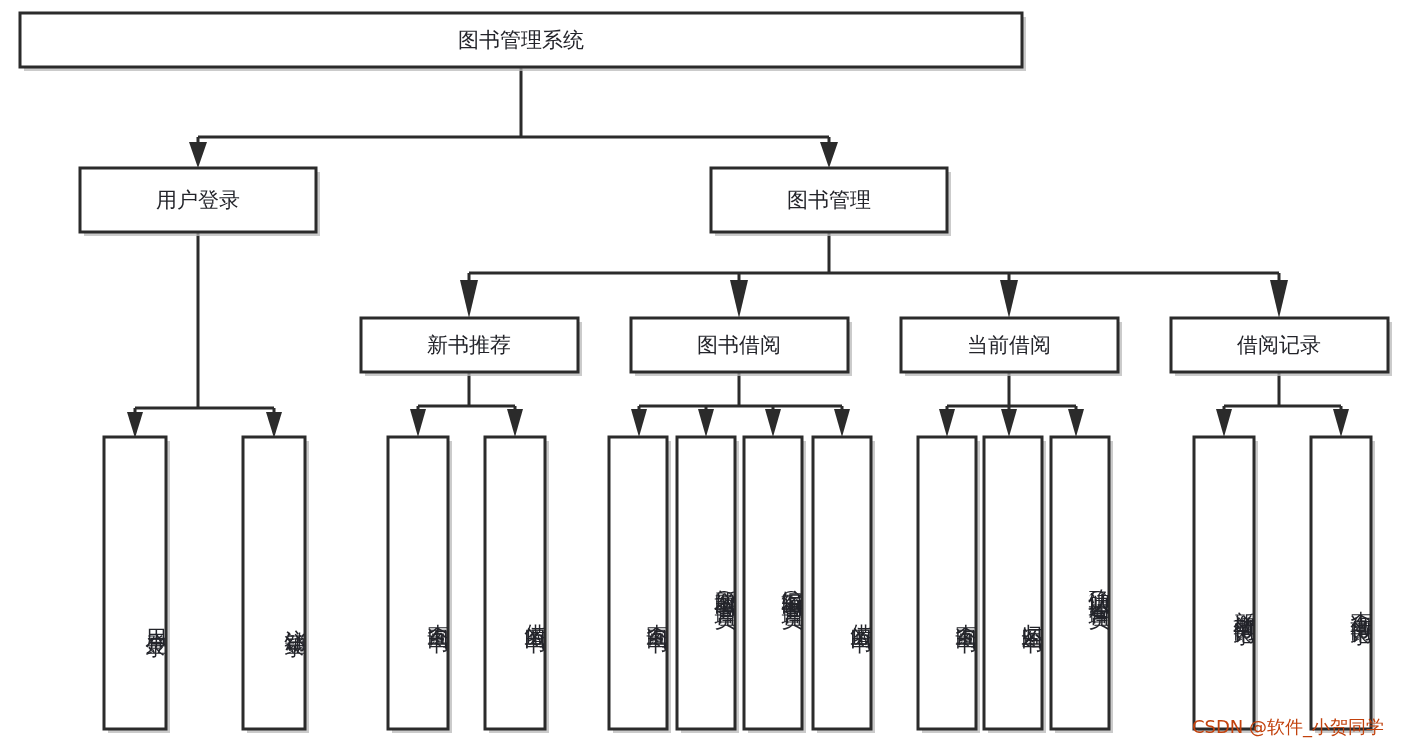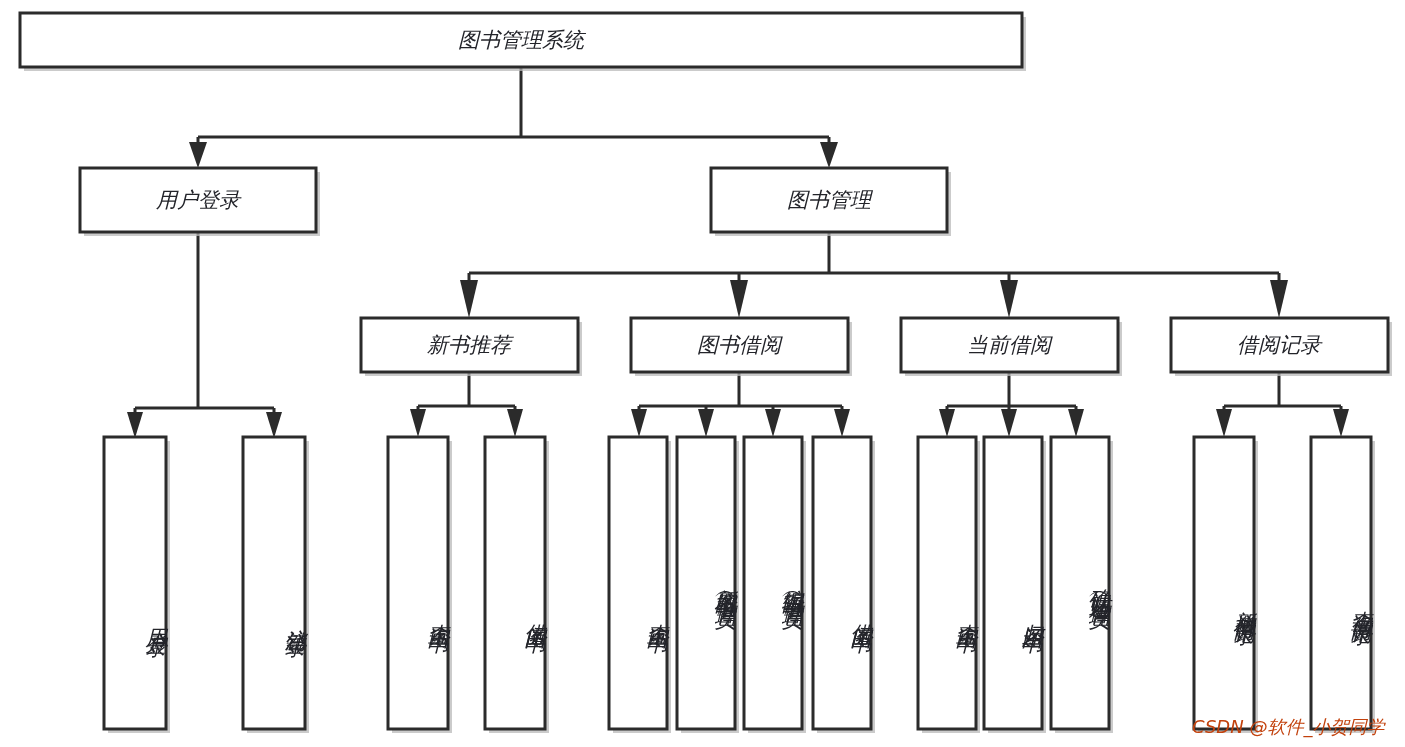--- a/index.html
+++ b/index.html
@@ -11,21 +11,20 @@
     width: 1405px;
     height: 747px;
     font-family: "DejaVu Sans", "Liberation Sans", sans-serif;
     overflow: hidden;
   }
   #diagram-root {
     position: relative;
     width: 1405px;
     height: 539px;
     background: #ffffff;
-    font-style: italic;
   }
   svg#tree-svg {
     position: absolute;
     left: 0;
     top: 0;
     width: 1405px;
     height: 747px;
   }
   .node-box {
     fill: #ffffff;

